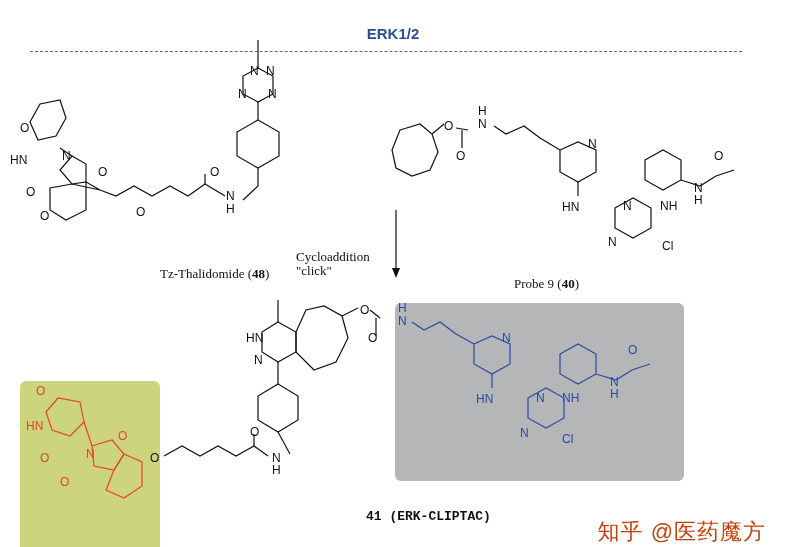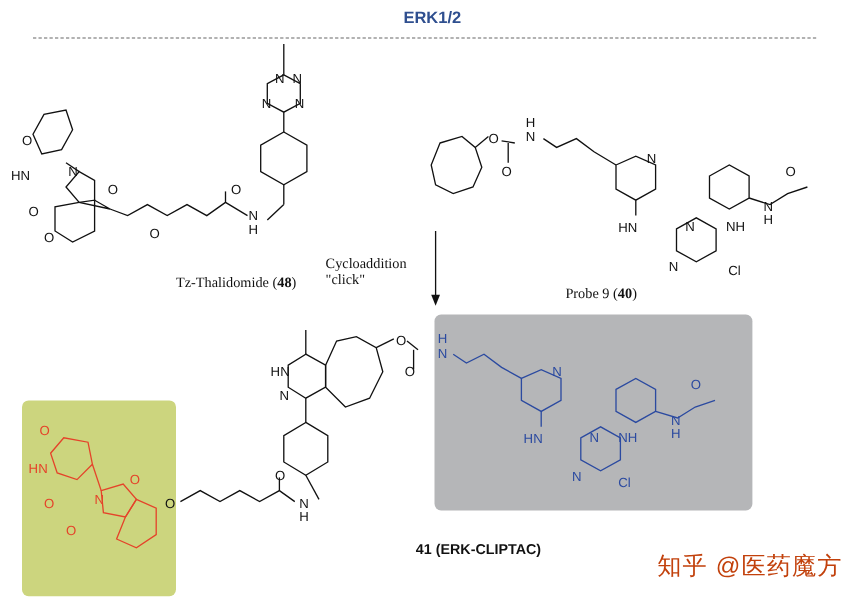--- a/index.html
+++ b/index.html
@@ -1,17 +1,17 @@
 <!DOCTYPE html>
 <html><head>
 <meta charset="utf-8">
 <style>
   html,body{margin:0;padding:0;background:#ffffff;}
   body{width:786px;height:547px;position:relative;overflow:hidden;font-family:"Liberation Sans",sans-serif;}
-  .abs{position:absolute;}
+  .abs{position:absolute;margin-top:17px;}
   .title{left:0;width:786px;top:8px;text-align:center;color:#2f4f8f;font-weight:bold;font-size:15px;}
   .dash{left:30px;top:34px;width:712px;border-top:1px dashed #666;}
   .lbl{font-size:13px;color:#111;font-family:Liberation Serif, serif;}
   .lbl b{font-weight:bold;}
   .box-gray{left:395px;top:286px;width:289px;height:178px;background:#b5b6b8;border-radius:6px;}
   .box-green{left:20px;top:364px;width:140px;height:178px;background:#ccd57e;border-radius:6px;}
   svg{position:absolute;left:0;top:0;}
   .wm{right:20px;top:500px;font-size:22px;color:#c2410c;letter-spacing:1px;text-align:center;}
   .cpd{font-weight:bold;font-size:13px;color:#111;}
 </style>
@@ -155,14 +155,14 @@
     <polygon points="392,268 400,268 396,278" fill="#111"></polygon>
   </g>
 </svg>
 
 <div class="abs lbl" style="left:160px;top:249px;"><span>Tz-Thalidomide (</span><b>48</b><span>)</span></div>
 <div class="abs lbl" style="left:296px;top:233px;line-height:14px;">
     <div>Cycloaddition</div>
     <div>"click"</div>
   </div>
 <div class="abs lbl" style="left:514px;top:259px;"><span>Probe 9 (</span><b>40</b><span>)</span></div>
-<div class="abs cpd" style="left:378px;top:492px;">41 (ERK-CLIPTAC)</div>
+<div class="abs cpd" style="left:366px;top:492px;font-family:Liberation Mono, monospace;">41 (ERK-CLIPTAC)</div>
 <div class="abs wm">知乎 @医药魔方</div>
 
 </body></html>

